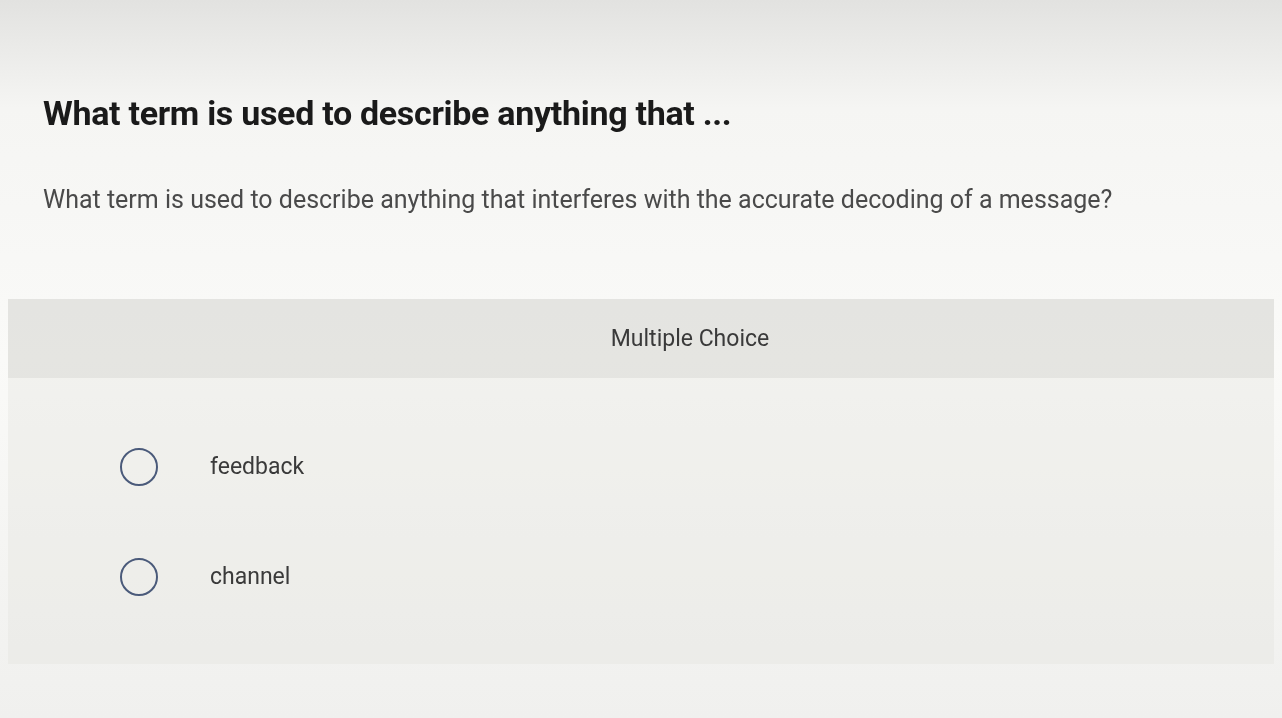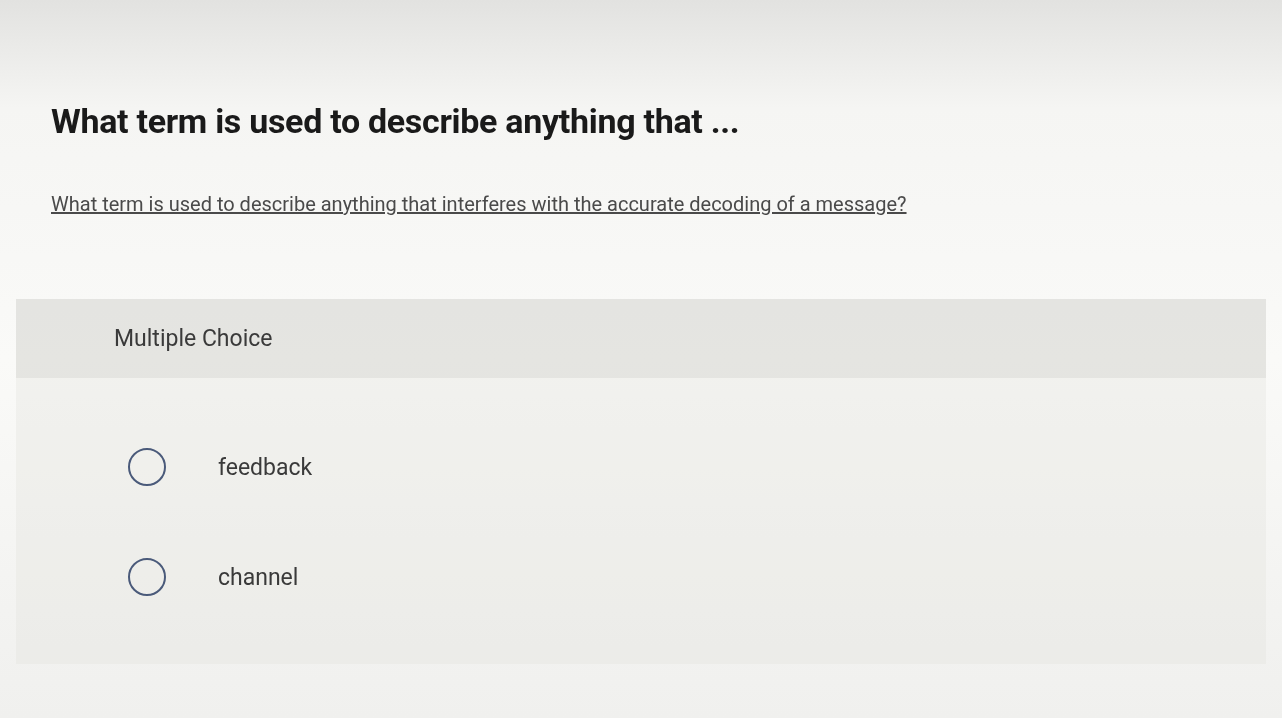--- a/index.html
+++ b/index.html
@@ -9,43 +9,43 @@
     }
     body {
       font-family: -apple-system, BlinkMacSystemFont, "Segoe UI", Roboto, Helvetica, Arial, sans-serif;
       background: linear-gradient(to bottom, #e2e2e0 0%, #f5f5f3 15%, #fafaf8 50%, #f0f0ee 100%);
       width: 1282px;
       height: 718px;
       overflow: hidden;
       color: #2a2a2a;
     }
     .container {
-      padding: 16px;
+      padding: 8px;
     }
     .header-section {
       padding: 85px 35px 30px 35px;
     }
     .question-title {
       font-size: 34px;
       font-weight: 700;
       color: #1a1a1a;
       margin-bottom: 48px;
       letter-spacing: -0.3px;
     }
     .question-text {
-      font-size: 20px;
+      font-size: 25px;
       font-weight: 400;
       color: #4a4a4a;
       line-height: 1.5;
-      text-decoration: underline;
     }
     .answer-section {
       margin-top: 50px;
       background: rgba(225, 225, 222, 0.35);
       padding: 0 0 60px 0;
+      text-align: center;
     }
     .section-label-wrap {
       background: rgba(215, 215, 212, 0.5);
       padding: 26px 0 26px 98px;
     }
     .section-label {
       font-size: 23px;
       font-weight: 400;
       color: #3a3a3a;
     }

